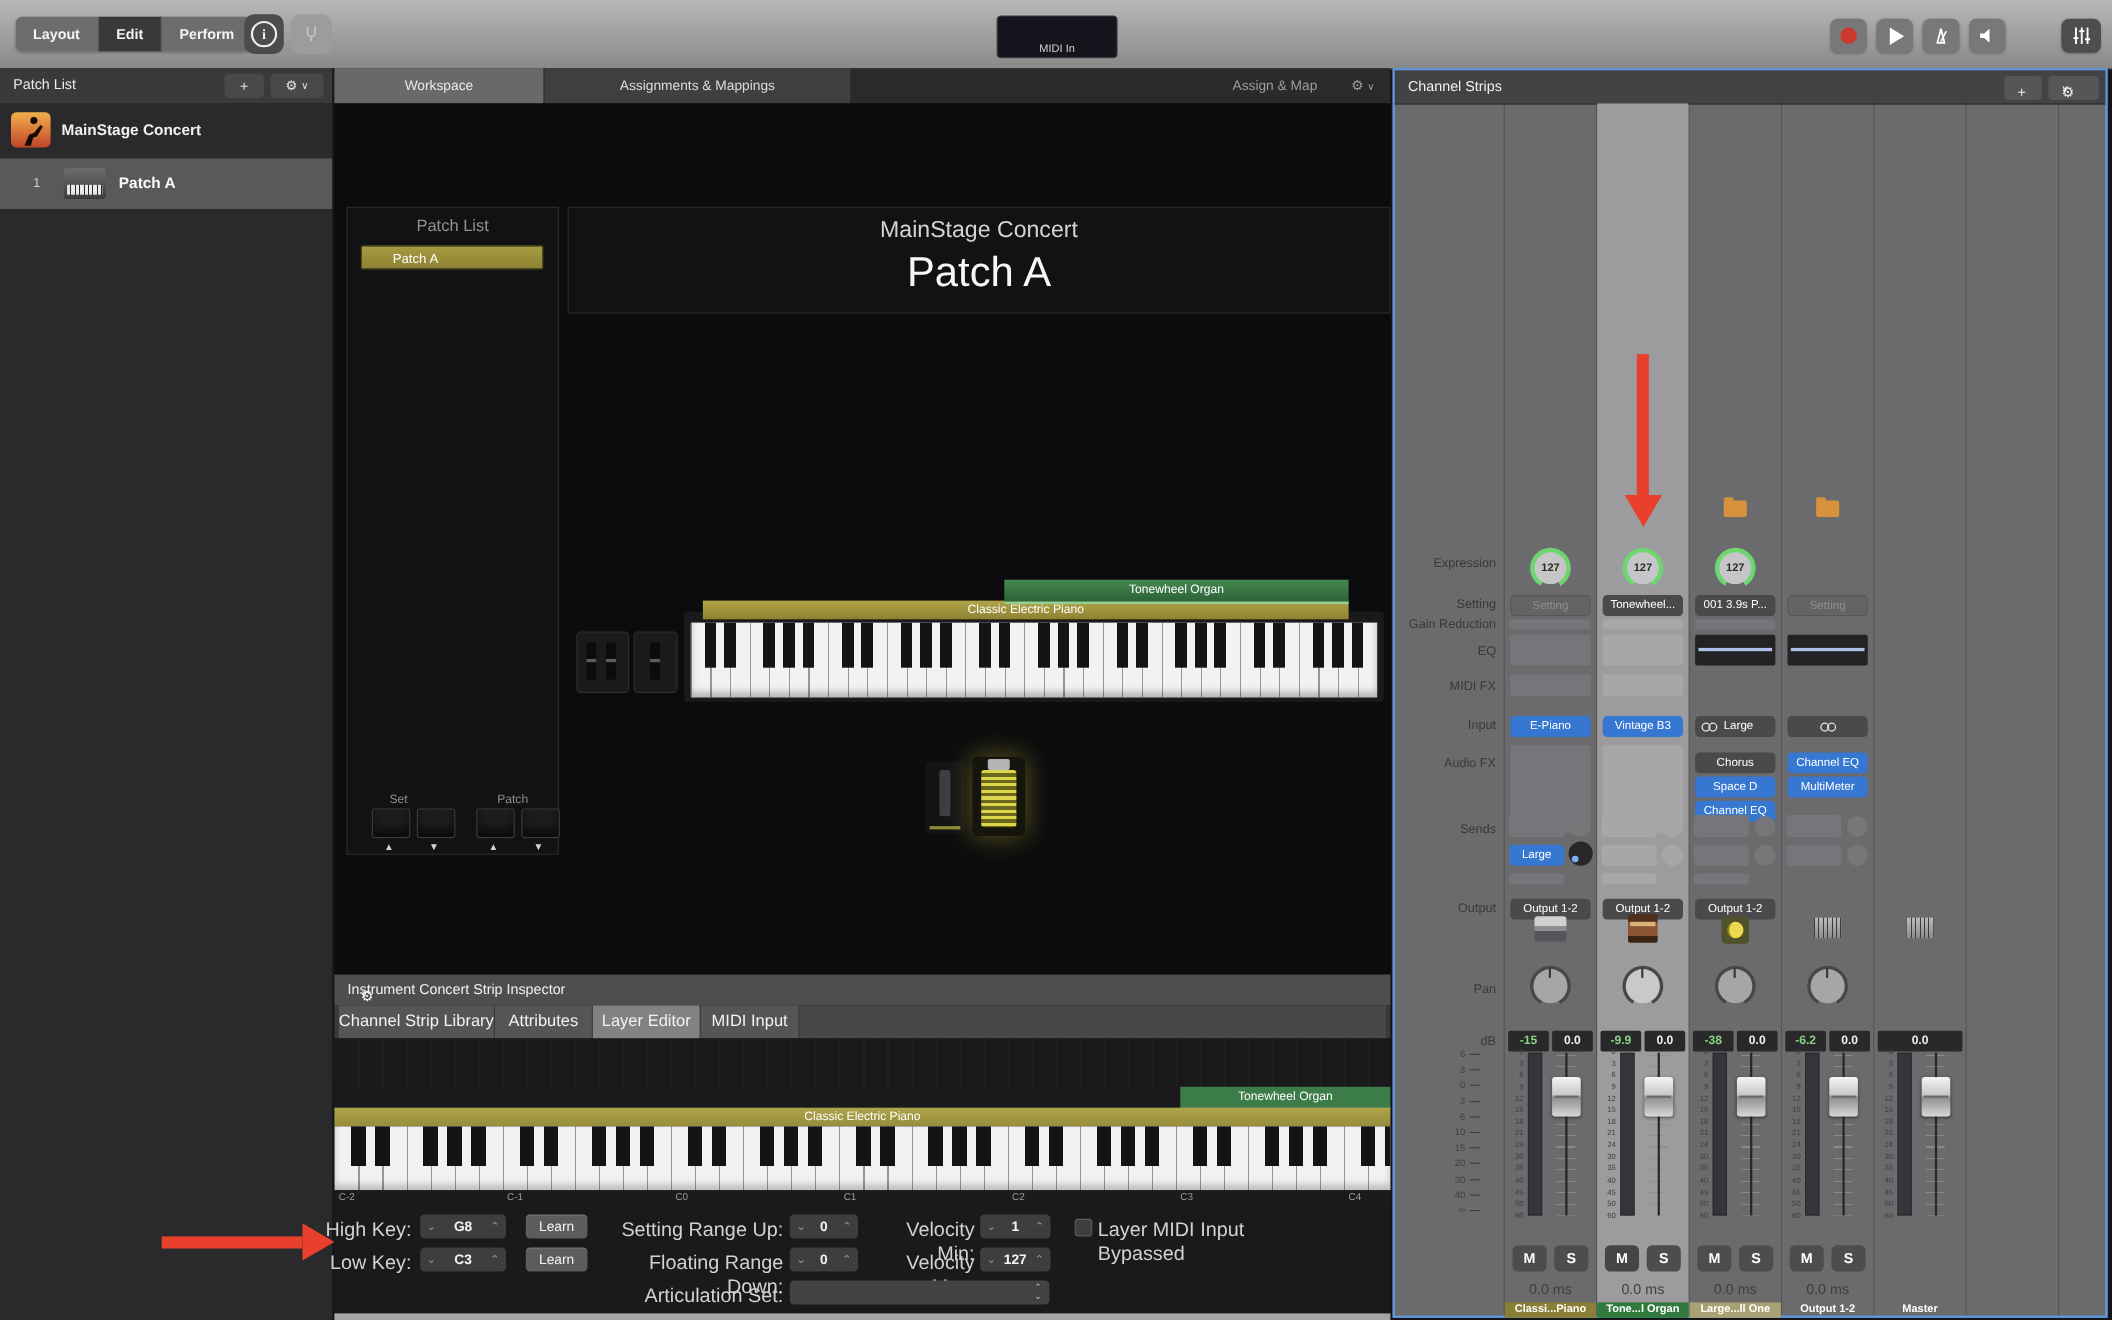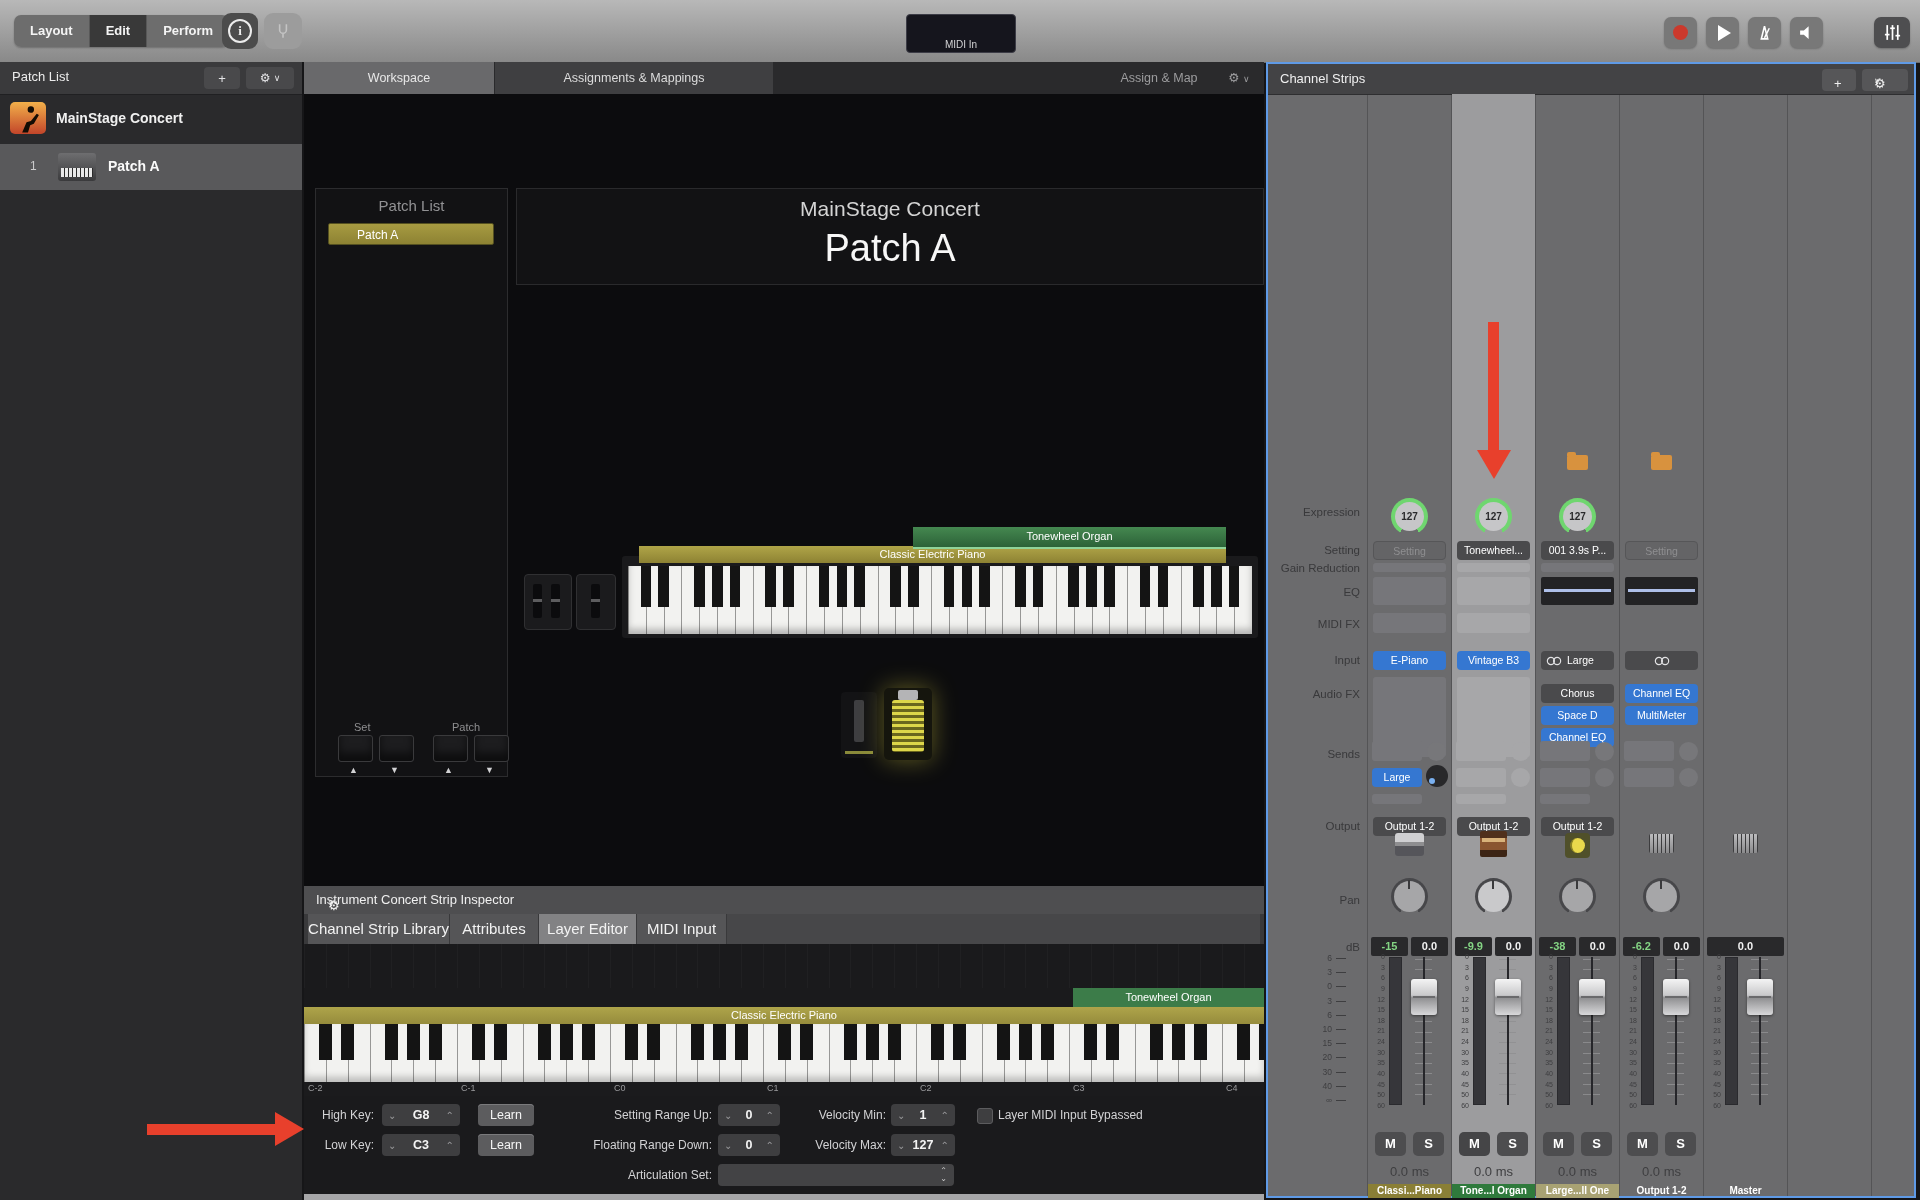--- a/index.html
+++ b/index.html
@@ -61,21 +61,21 @@
   .itab{position:absolute;top:0;height:30px;line-height:30px;text-align:center;font-size:15px;color:#f2f2f2;background:#555557;}
   .itab.active{background:#828284;}
   #layered{position:absolute;left:304px;top:944px;width:960px;height:252px;background:#1a1a1c;}
   #layered .stripes{position:absolute;left:0;top:0;width:960px;height:44px;background:repeating-linear-gradient(90deg,#202022 0 1px,transparent 1px 21.86px);}
   #ibar-organ{position:absolute;left:769px;top:44px;width:191px;height:19px;background:#3c7c49;border-bottom:1px solid #5d9a68;color:#fff;font-size:11px;text-align:center;line-height:19px;}
   #ibar-piano{position:absolute;left:0;top:63px;width:960px;height:17px;background:linear-gradient(180deg,#aea44a,#968c3c);color:#fff;font-size:11px;text-align:center;line-height:17px;}
   #ikeys{position:absolute;left:0;top:80px;width:960px;height:58px;background-color:#f2f2f0;background-image:repeating-linear-gradient(90deg,rgba(40,40,40,.45) 0 1px,transparent 1px 21.86px);box-shadow:inset 0 -5px 7px rgba(0,0,0,.22);}
   #ikeys .blacks{position:absolute;left:0;top:0;width:100%;height:62%;background:repeating-linear-gradient(90deg,transparent 0 15.4px,#141414 15.4px 28.4px,transparent 28.4px 37.2px,#141414 37.2px 50.2px,transparent 50.2px 80.9px,#141414 80.9px 93.9px,transparent 93.9px 102.8px,#141414 102.8px 115.8px,transparent 115.8px 124.6px,#141414 124.6px 137.6px,transparent 137.6px 153px);}
   #ioct{position:absolute;left:0;top:138px;width:960px;height:14px;background:#1b1b1d;}
   #ioct span{position:absolute;top:1px;font-size:9px;color:#9a9a9c;}
-  .ctl-label{position:absolute;font-size:12px;color:#d2d2d4;text-align:right;}
+  .ctl-label{position:absolute;font-size:18px;color:#d2d2d4;text-align:right;}
   .stepper{position:absolute;height:22px;background:#3e3e40;border-radius:4px;display:flex;align-items:center;justify-content:space-between;padding:0 6px;box-sizing:border-box;}
   .stepper .sv{color:#f4f4f4;font-size:12.5px;font-weight:bold;}
   .stepper .sg{color:#9a9a9c;font-size:10px;}
   .learnbtn{position:absolute;width:56px;height:22px;background:#5c5c5e;border-radius:4px;color:#f4f4f4;font-size:12.5px;text-align:center;line-height:22px;box-shadow:inset 0 1px 0 #7a7a7c;}
   #bypasscb{position:absolute;left:977px;top:1108px;width:14px;height:14px;background:#3e3e40;border:1px solid #5c5c5e;border-radius:3px;}
   #artdrop{position:absolute;left:718px;top:1164px;width:236px;height:22px;background:#434345;border-radius:4px;}
   #artdrop .chev{position:absolute;right:7px;top:3px;display:flex;flex-direction:column;color:#cccccd;font-size:8px;line-height:8px;}
   #bottomstrip{position:absolute;left:304px;top:1194px;width:960px;height:6px;background:#a6a6a8;}
   
   #stripframe{position:absolute;left:1266px;top:62px;width:650px;height:1136px;border:2px solid #5f9ae6;background:#6b6b6d;box-sizing:border-box;}

